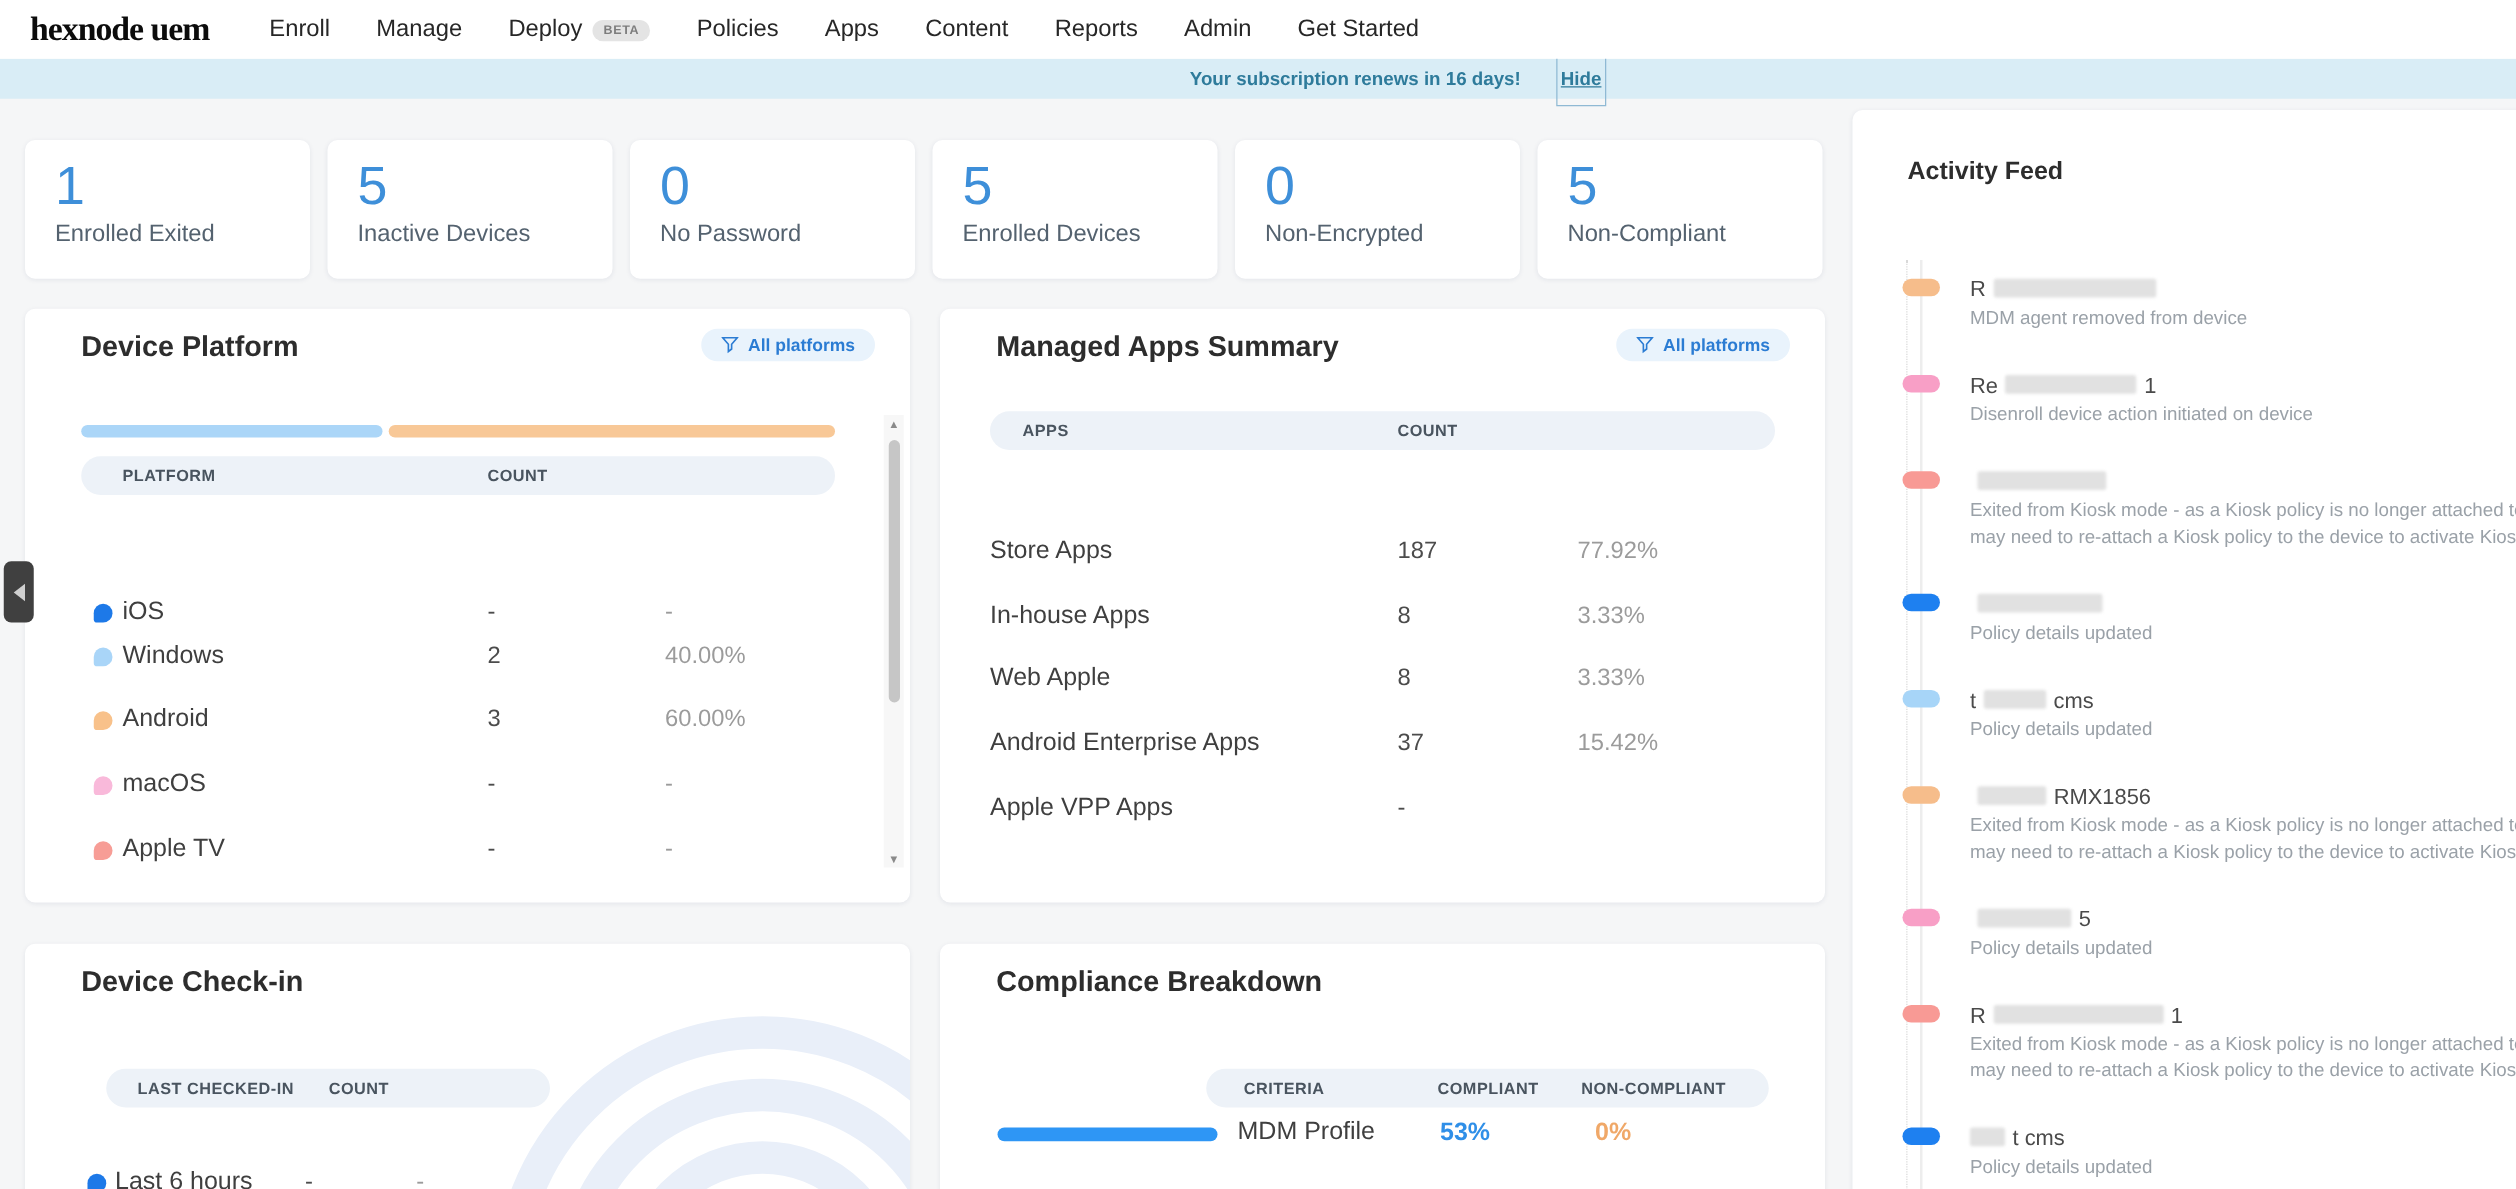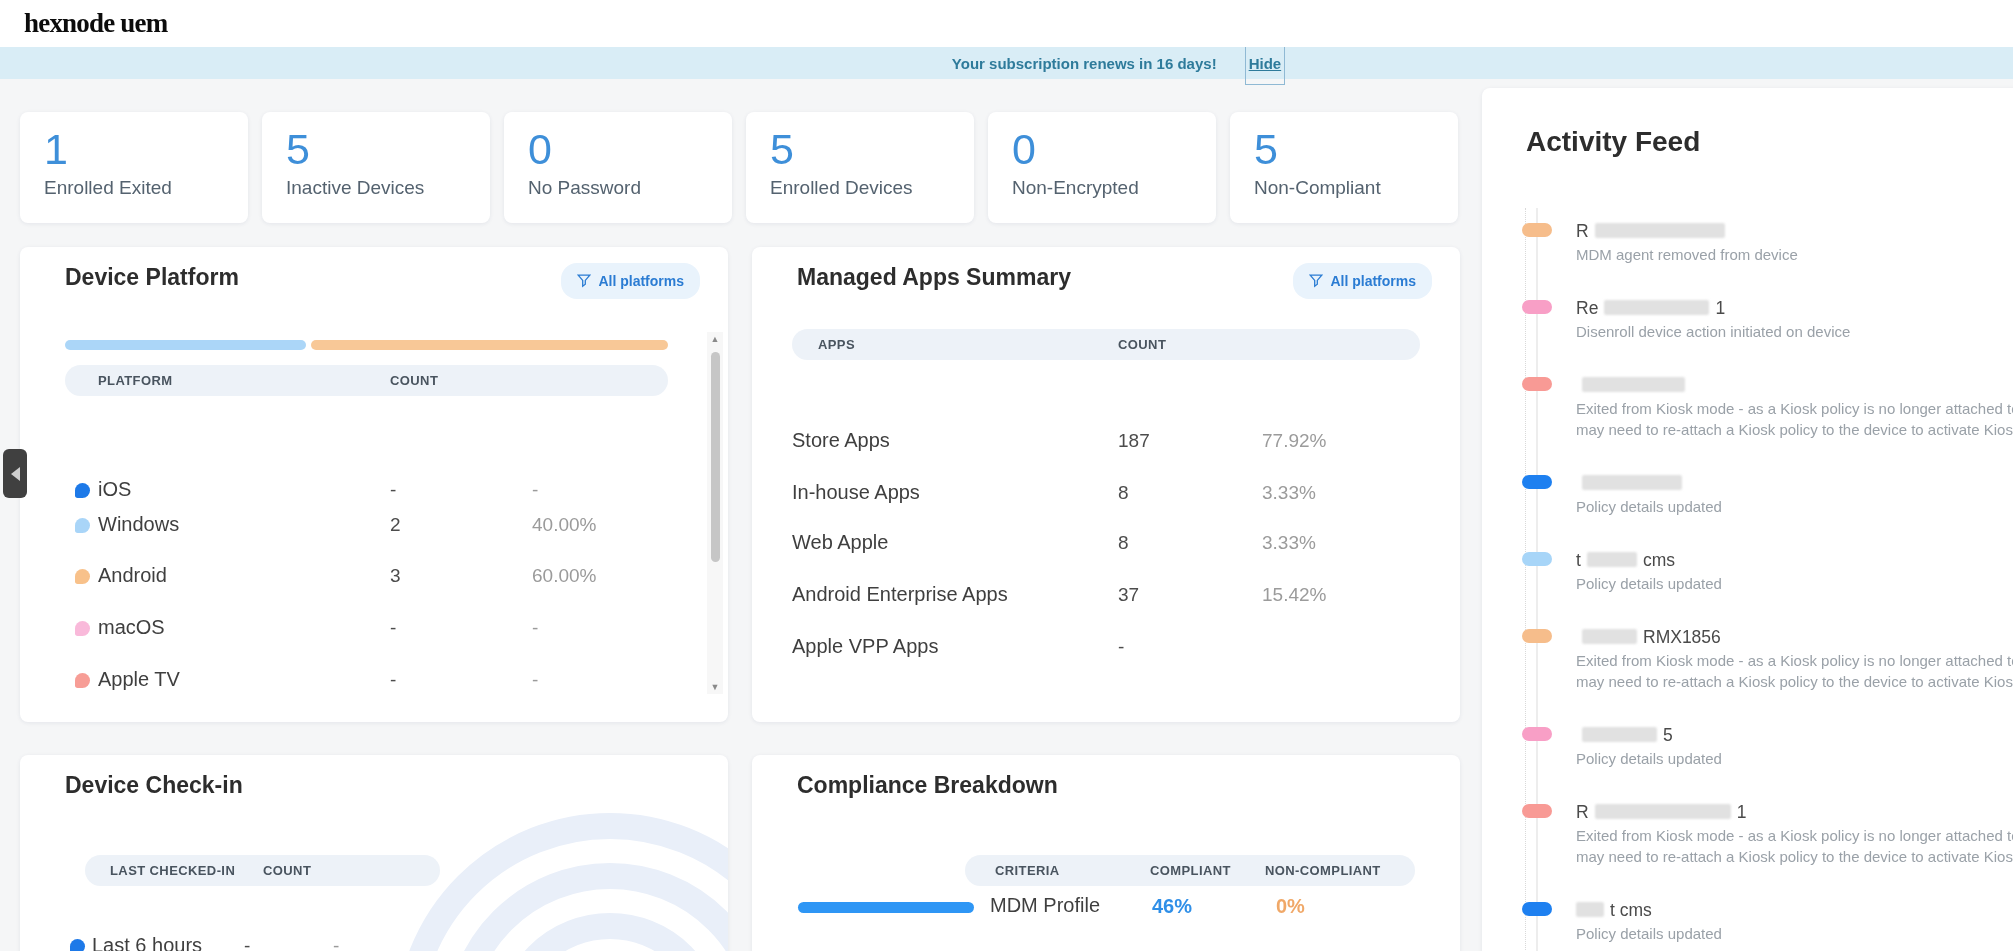--- a/index.html
+++ b/index.html
@@ -29,21 +29,21 @@
   
   .stats { position:absolute; left:20px; top:112px; display:flex; gap:14px; }
   .stat-card { width:228px; height:111px; background:#fff; border-radius:8px;
     box-shadow:0 1px 4px rgba(20,40,90,.08); padding:12px 24px; cursor:pointer; }
   .stat-value { font-size:43px; line-height:50px; color:#3e8fd9; font-weight:400; }
   .stat-label { font-size:19px; color:#54626f; margin-top:3px; }
 
   
   .panel { position:absolute; background:#fff; border-radius:8px; box-shadow:0 1px 4px rgba(20,40,90,.08); }
   .panel h2 { position:absolute; left:45px; top:17px; font-size:23px; font-weight:700; color:#2d2d2d; }
-  .filter-pill { position:absolute; right:28px; top:16px; height:36px; display:flex; align-items:center;
+  .filter-pill { position:absolute; right:28px; top:16px; height:26px; display:flex; align-items:center;
     gap:7px; padding:0 16px; background:#e9f3fc; border-radius:16px; color:#2b7cd3; font-size:14px;
     font-weight:600; cursor:pointer; }
   .hdr-pill { position:absolute; height:31px; background:#edf2f8; border-radius:16px; }
   .hdr-pill span { position:absolute; top:0; line-height:31px; font-size:13px; font-weight:700;
     color:#49545f; letter-spacing:.4px; }
 
   #dp { left:20px; top:247px; width:708px; height:475px; overflow:hidden; }
   #ma { left:752px; top:247px; width:708px; height:475px; overflow:hidden; }
   #dc { left:20px; top:755px; width:708px; height:290px; overflow:hidden; }
   #cb { left:752px; top:755px; width:708px; height:290px; overflow:hidden; }
@@ -69,21 +69,21 @@
   .cb-label { position:absolute; left:238px; top:139px; font-size:20px; color:#3f3f3f; }
   .cb-compliant { position:absolute; left:400px; top:140px; font-size:20px; font-weight:600; }
   .cb-noncompliant { position:absolute; left:524px; top:140px; font-size:20px; font-weight:600; }
 
   
   .rings { position:absolute; left:0; top:0; width:100%; height:100%; overflow:hidden; border-radius:8px; pointer-events:none; }
   .ring { position:absolute; border:26px solid #e9eff9; border-radius:50%; }
 
   
   #feed { left:1482px; top:88px; width:645px; height:980px; border-radius:8px; overflow:visible; }
-  #feed h2 { left:44px; top:38px; font-size:28px; }
+  #feed h2 { left:44px; top:38px; font-size:20px; }
   .timeline-dotted { position:absolute; left:43px; top:120px; height:860px; border-left:1px dotted #d9d9d9; }
   .timeline-line { position:absolute; left:54px; top:120px; width:2px; height:860px; background:#ededed; }
   .entries { position:absolute; left:94px; top:130px; width:560px; }
   .entry { position:relative; margin-bottom:30px; }
   .marker { position:absolute; left:-54px; top:5px; width:30px; height:14px; border-radius:8px; }
   .e-title { font-size:17.5px; line-height:26px; color:#4a4a4a; white-space:nowrap; }
   .redact { display:inline-block; height:15px; background:#e1e1e1; border-radius:2px; margin:0 6px;
     vertical-align:-1px; filter:blur(1.3px); }
   .e-sub { font-size:15px; line-height:21px; color:#9aa1a8; white-space:nowrap; }
 
@@ -91,20 +91,31 @@
   .collapse-tab { position:absolute; left:3px; top:449px; width:24px; height:49px; background:#404040;
     border-radius:6px; display:flex; align-items:center; justify-content:center; cursor:pointer; z-index:6; }
   .collapse-tab .tri { width:0; height:0; border-top:7px solid transparent; border-bottom:7px solid transparent;
     border-right:9px solid #cfcfcf; }
 </style>
 </head>
 <body>
 
 <div class="navbar">
   <div class="logo">hexnode uem</div>
+  <div class="nav-items">
+    <span class="nav-item">Enroll</span>
+    <span class="nav-item">Manage</span>
+    <span class="nav-item"><span>Deploy</span><span class="beta">BETA</span></span>
+    <span class="nav-item">Policies</span>
+    <span class="nav-item">Apps</span>
+    <span class="nav-item">Content</span>
+    <span class="nav-item">Reports</span>
+    <span class="nav-item">Admin</span>
+    <span class="nav-item">Get Started</span>
+  </div>
 </div>
 
 <div class="banner">
   <div class="banner-inner">
     <span>Your subscription renews in 16 days!</span>
     <span class="hide-link">Hide</span>
   </div>
 </div>
 
 <div class="stats">
@@ -256,21 +267,21 @@
 <div class="panel" id="cb">
   <h2>Compliance Breakdown</h2>
   <div class="hdr-pill" style="left:213px; top:100px; width:450px;">
     <span style="left:30px">CRITERIA</span>
     <span style="left:185px">COMPLIANT</span>
     <span style="left:300px">NON-COMPLIANT</span>
   </div>
   <div>
     <div class="cb-bar" style="background: rgb(46, 150, 245);"></div>
     <span class="cb-label">MDM Profile</span>
-    <span class="cb-compliant" style="color: rgb(47, 143, 232);">46%</span>
+    <span class="cb-compliant" style="color: rgb(47, 143, 232);">53%</span>
     <span class="cb-noncompliant" style="color: rgb(240, 168, 104);">0%</span>
   </div>
 </div>
 
 <div class="panel" id="feed">
   <h2>Activity Feed</h2>
   <div class="timeline-dotted"></div>
   <div class="timeline-line"></div>
   <div class="entries">
 

